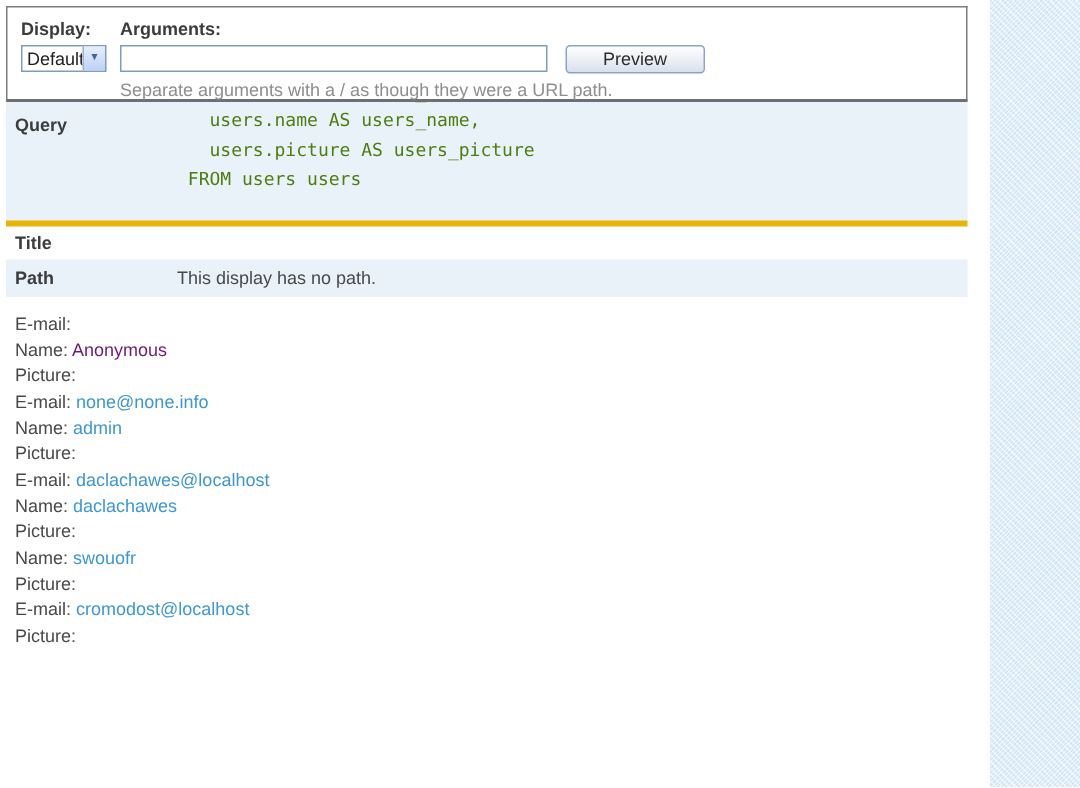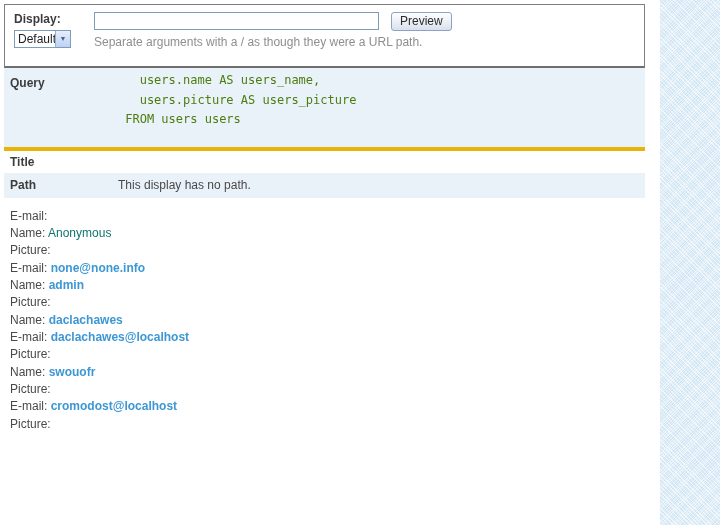--- a/index.html
+++ b/index.html
@@ -13,42 +13,42 @@
     position:absolute; top:0; right:0; width:60px; height:525px;
     background-color:#e7f1f9;
     background-image:
       repeating-linear-gradient(45deg, rgba(255,255,255,.55) 0 1px, rgba(0,0,0,0) 1px 3px),
       repeating-linear-gradient(135deg, rgba(186,217,240,.5) 0 1px, rgba(0,0,0,0) 1px 2px);
   }
   
   .controls {
     position:absolute; left:4px; top:4px; width:641px; height:64px;
     border:1px solid #7d7d7d; border-bottom:2px solid #6f6f6f;
-    background:#fff; padding:7px 8px 0 9px; display:flex; gap:23px;
+    background:#fff; padding:7px 8px 0 9px; display:flex; gap:9px;
   }
   .display-col { width:57px; flex:0 0 57px; }
   .args-col { flex:1; }
   .lbl { display:block; font-weight:bold; color:#3c3c3c; margin-bottom:4px; white-space:nowrap; }
   .xp-select {
     display:flex; align-items:center; width:57px; height:18px;
     border:1px solid #7f9db9; background:#fff; cursor:default;
   }
   .sel-text { flex:1; padding-left:3px; color:#222; white-space:nowrap; overflow:hidden; }
   .sel-arrow {
     width:15px; height:16px; flex:0 0 15px;
     background:linear-gradient(#e6eefc,#bcd1f5); border-left:1px solid #9ab0d5;
     color:#4a6391; font-size:7px; line-height:16px; text-align:center;
   }
   .row-line { display:flex; align-items:flex-start; }
   .xp-input {
     width:285px; height:18px; border:1px solid #7f9db9; background:#fff;
     font:12px "Liberation Sans","DejaVu Sans",sans-serif; padding:1px 3px; outline:none;
   }
   .xp-button {
-    margin-left:12px; height:19px; padding:1px 8px 2px;
+    margin-left:12px; height:19px; padding:1px 24px 2px;
     font:12px "Liberation Sans","DejaVu Sans",sans-serif; color:#2b2b2b;
     background:linear-gradient(#fefefe,#e9edf4 60%,#d9e0ec);
     border:1px solid #8ea3c3; border-radius:3px; cursor:pointer;
   }
   .help { margin-top:4px; color:#8e8e8e; }
   
   .summary {
     border-collapse:collapse; table-layout:fixed;
     width:641px; margin:18px 0 0 4px; border-top:1px solid #eef3f7;padding-left:28px;
   }
@@ -63,38 +63,39 @@
   .title-row th, .title-row td { height:23px; }
   .path-row th, .path-row td { height:25px; }
   .query-row pre {
     margin:13px 0 17px;
     font-family:"DejaVu Sans Mono","Liberation Mono",monospace;
     font-size:12px; line-height:19.5px; color:#4d7c0f; white-space:pre;
   }
   
   .results { margin:10px 0 0 10px; line-height:17.35px; }
   .results .line { white-space:nowrap; }
-  .link { color:#3d97d4; text-decoration:none; cursor:pointer;font-weight:bold; }
-  .val { color:#0f766e; }
+  .link { color:#3d97d4; text-decoration:none; cursor:pointer; }
+  .val { color:#701a75; }
 </style>
 </head>
 <body>
 
 <div class="page">
   <div class="bg-band"></div>
 
   <div class="controls">
     <div class="display-col">
       <span class="lbl">Display:</span>
       <div class="xp-select">
         <span class="sel-text">Defaults</span>
         <span class="sel-arrow">▼</span>
       </div>
     </div>
     <div class="args-col">
+      <span class="lbl">Arguments:</span>
       <div class="row-line">
         <input class="xp-input" type="text" value="" style="">
         <button class="xp-button">Preview</button>
       </div>
       <div class="help">Separate arguments with a / as though they were a URL path.</div>
     </div>
   </div>
 
   <table class="summary">
     <tbody>
@@ -127,22 +128,22 @@
       <div class="line"><span>Picture:</span></div>
     </div>
 
     <div class="user">
       <div class="line"><span>E-mail:</span> <a class="link">none@none.info</a></div>
       <div class="line"><span>Name:</span> <a class="link">admin</a></div>
       <div class="line"><span>Picture:</span></div>
     </div>
 
     <div class="user">
+      <div class="line"><span>E-mail:</span> <a class="link">daclachawes@localhost</a></div>
       <div class="line"><span>Name:</span> <a class="link">daclachawes</a></div>
-      <div class="line"><span>E-mail:</span> <a class="link">daclachawes@localhost</a></div>
       <div class="line"><span>Picture:</span></div>
     </div>
 
     <div class="user">
       <div class="line"><span>Name:</span> <a class="link">swouofr</a></div>
       <div class="line"><span>Picture:</span></div>
     </div>
 
     <div class="user">
       <div class="line"><span>E-mail:</span> <a class="link">cromodost@localhost</a></div>

